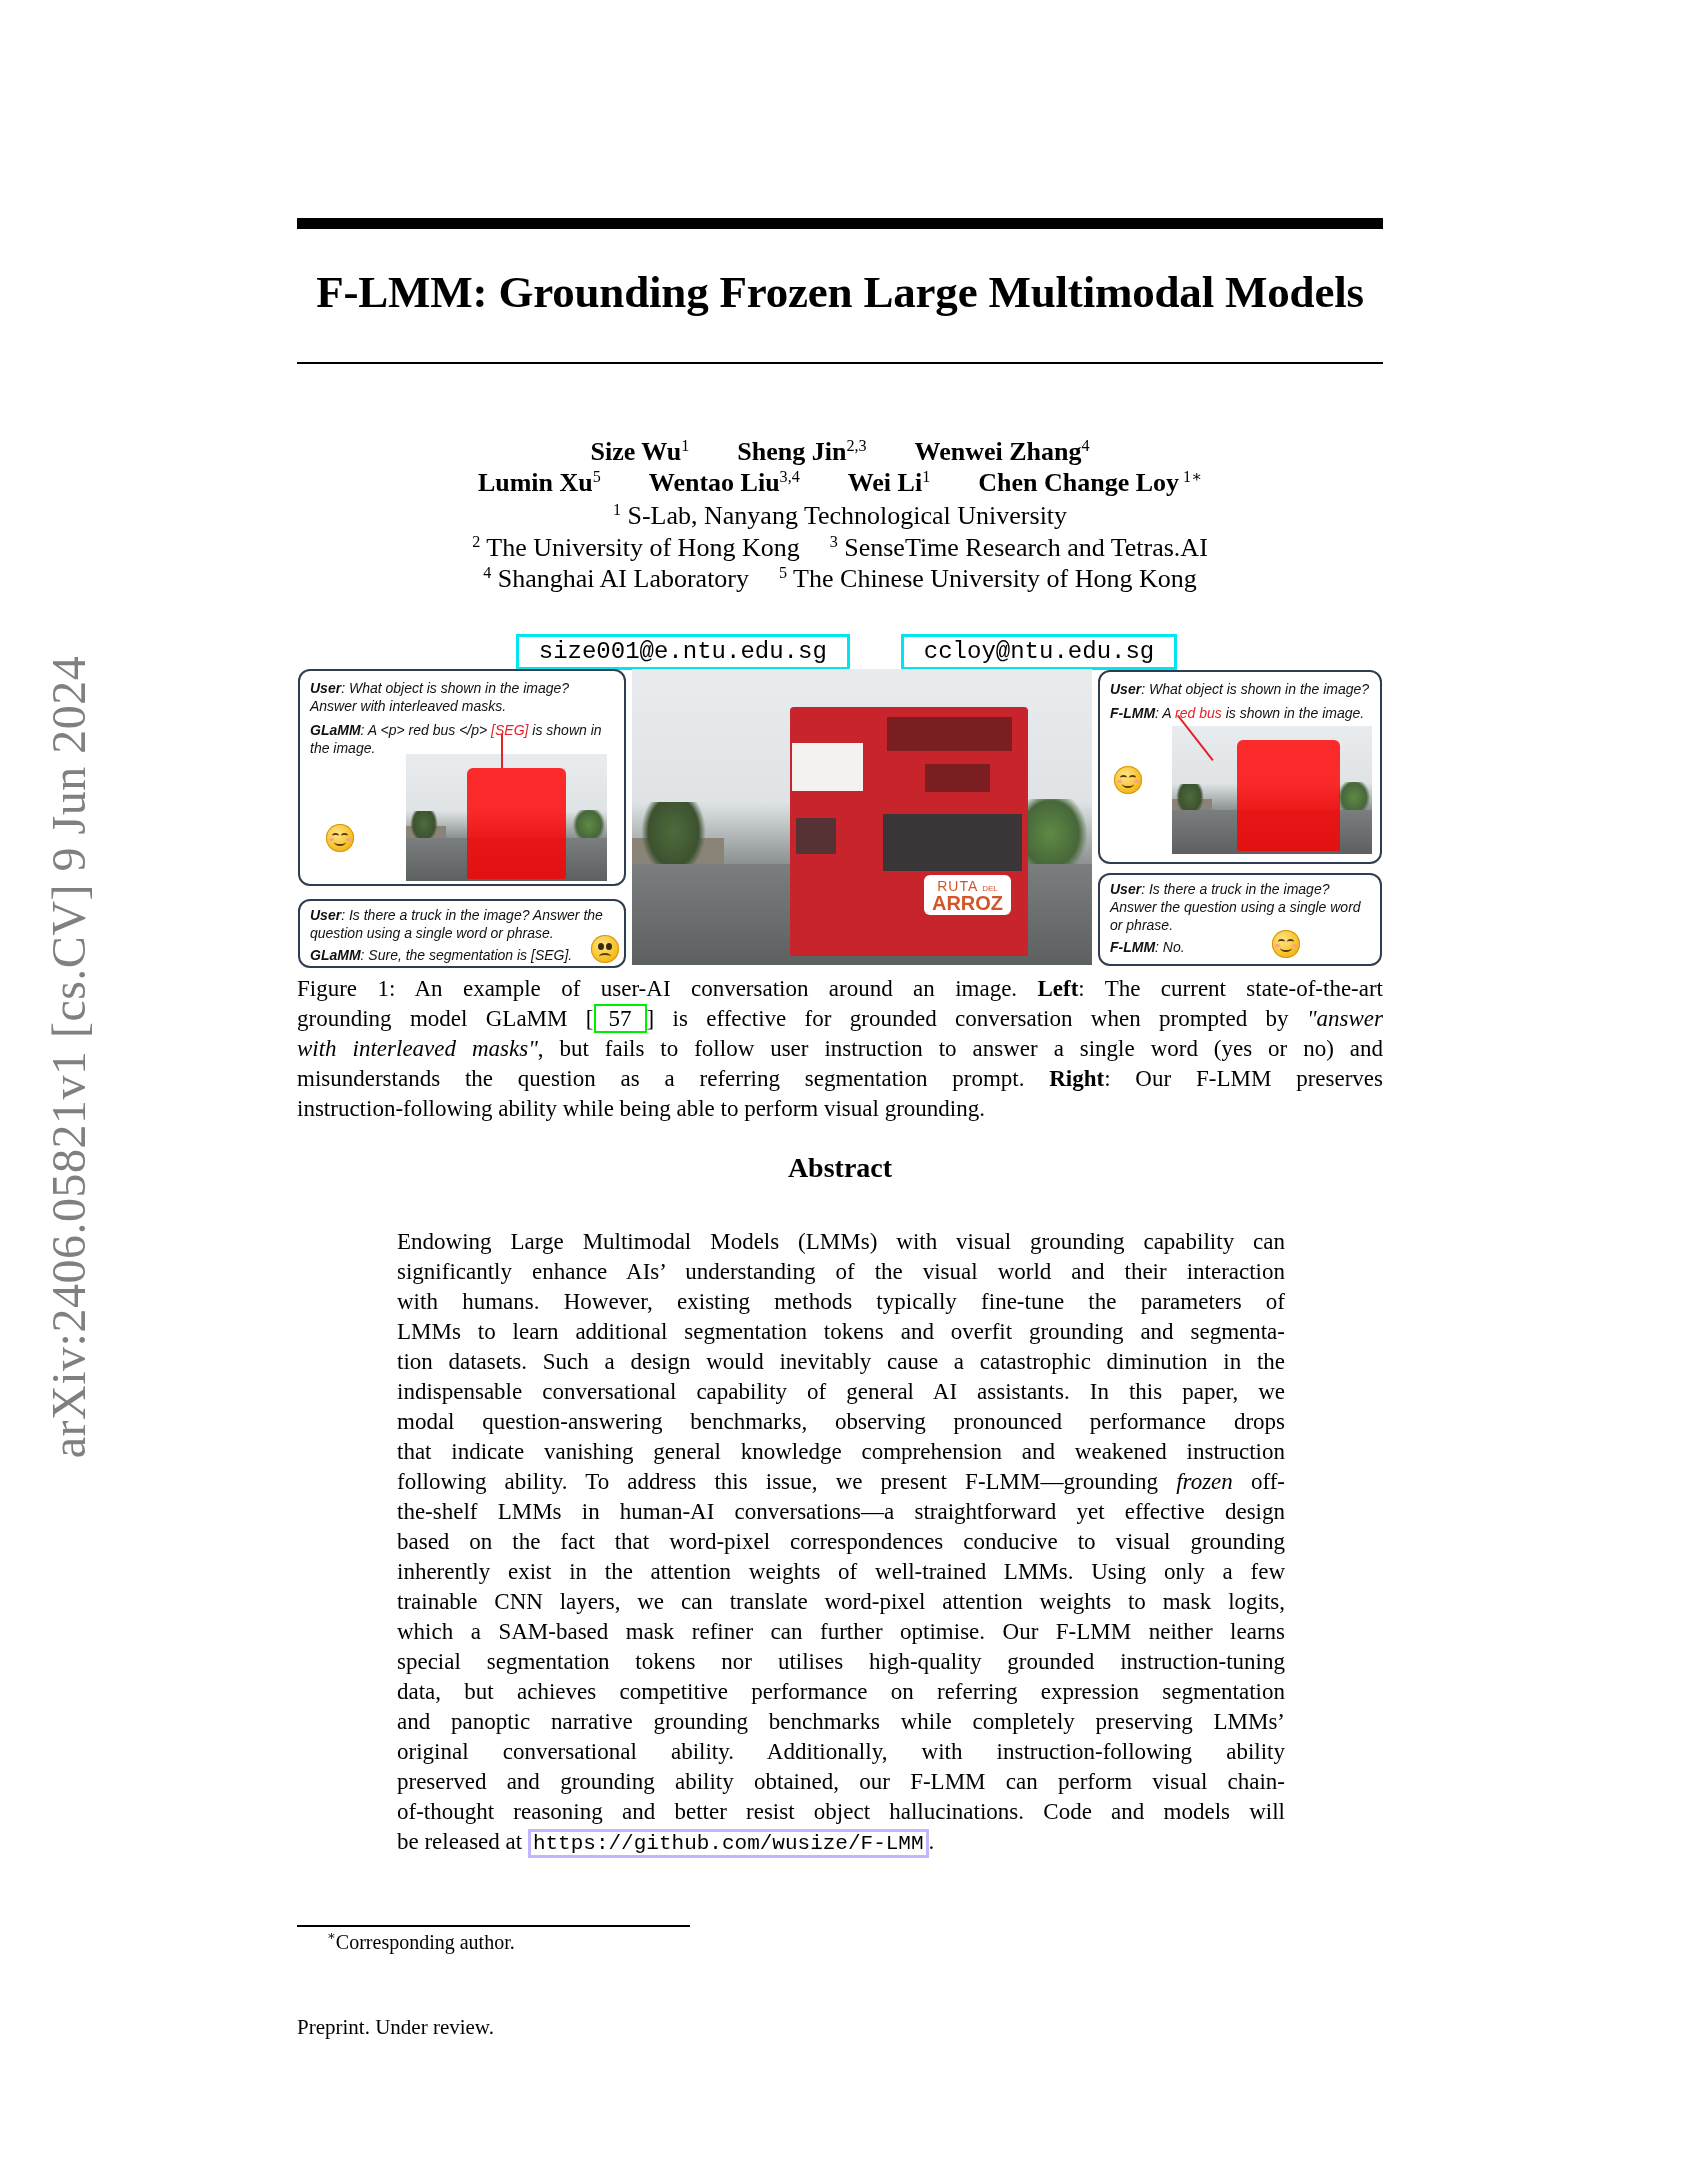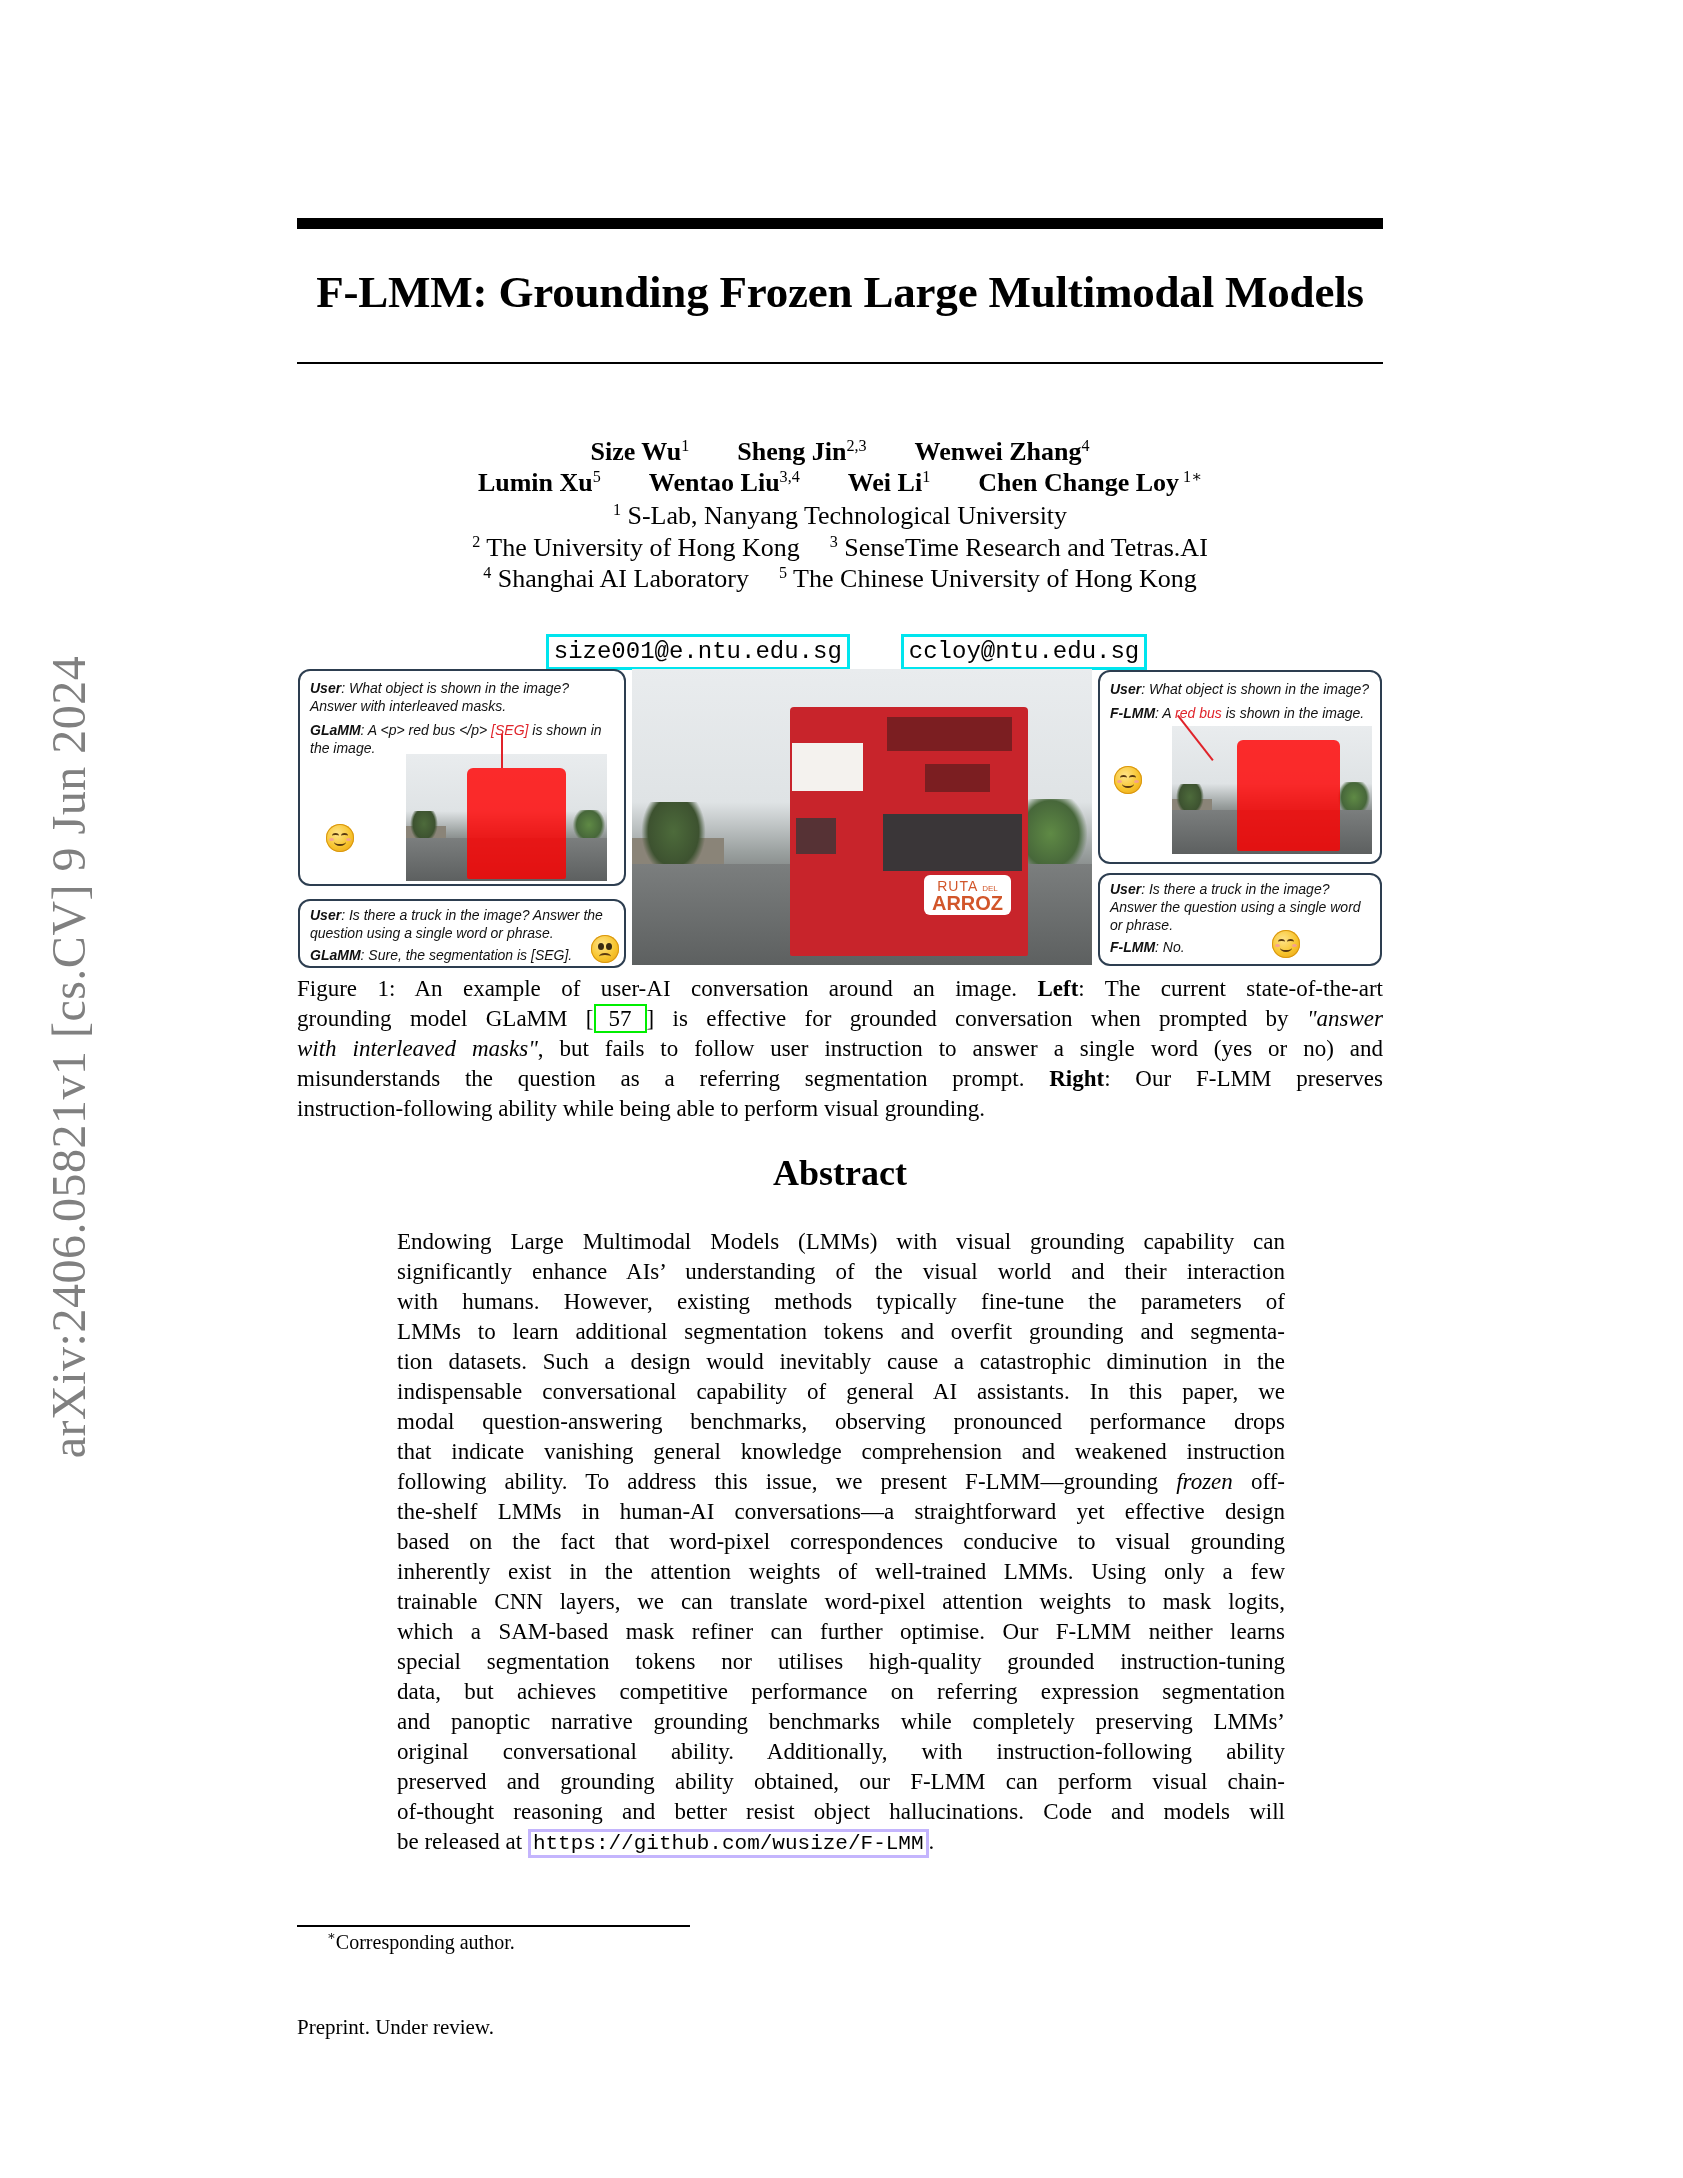--- a/index.html
+++ b/index.html
@@ -18,21 +18,21 @@
   #title { left:297px; width:1086px; top:265px; font-size:45px; font-weight:bold;
            text-align:center; line-height:55px; white-space:nowrap; letter-spacing:-0.2px; }
 
   .center-line { left:297px; width:1086px; text-align:center; font-size:26px; line-height:32px; white-space:pre; }
   .author { font-weight:bold; }
   .author + .author { margin-left:48px; }
   sup { font-size:0.62em; font-weight:normal; vertical-align:0; position:relative; top:-0.55em; }
   .aff + .aff { margin-left:30px; }
 
   .email { display:inline-block; font-family:"Liberation Mono", "DejaVu Sans Mono", monospace;
-           font-size:24px; line-height:30px; border:3px solid #00e5ee; padding:0 5px; }
+           font-size:24px; line-height:30px; border:3px solid #00e5ee; padding:0 20px; }
   .email + .email { margin-left:51px; }
 
   
   .panel { position:absolute; border:2px solid #2d3e50; border-radius:12px; background:#fff;
            font-family:"Liberation Sans", "DejaVu Sans", sans-serif; font-style:italic;
            font-size:14px; line-height:18px; color:#111; box-sizing:border-box; padding:8px 10px; }
   .panel b { font-weight:bold; }
   .red { color:#e0232a; }
   .emoji { position:absolute; width:28px; height:28px; border-radius:50%;
            background: radial-gradient(circle at 40% 35%, #ffe48a 0%, #f7c42d 55%, #e79b10 100%);
@@ -62,21 +62,21 @@
   .bus .side { position:absolute; background:#f4f2ee; }
   .sign { position:absolute; background:#fff; color:#d2562a; font-family:"Liberation Sans", sans-serif;
           font-weight:bold; border-radius:6px; text-align:center; line-height:1; }
   .mask { position:absolute; background:rgba(255,0,0,0.82); }
 
   #caption { left:297px; width:1086px; top:974px; font-size:23px; line-height:30px; }
   .jline { text-align:justify; text-align-last:justify; white-space:nowrap; display:block; height:30px; overflow:visible; }
   .jline.last { text-align-last:left; }
   .cite { border:2px solid #00ee00; padding:0 13px; }
 
-  #abstract-heading { left:297px; width:1086px; top:1152px; font-size:36px; font-weight:bold; text-align:center; }
+  #abstract-heading { left:297px; width:1086px; top:1152px; font-size:28px; font-weight:bold; text-align:center; }
   #abstract { left:397px; width:888px; top:1227px; font-size:23px; line-height:30px; }
   .url { font-family:"Liberation Mono", "DejaVu Sans Mono", monospace; font-size:21px; border:3px solid #c4b5fd; padding:0 2px; }
 
   .foot-rule { left:297px; width:393px; top:1925px; height:1.5px; background:#000; }
   #footnote { left:327px; top:1931px; font-size:20px; line-height:22px; }
   #footnote sup { font-size:13px; top:-0.7em; }
   #preprint { left:297px; top:2014px; font-size:21px; line-height:26px; }
 </style>
 </head>
 <body>

